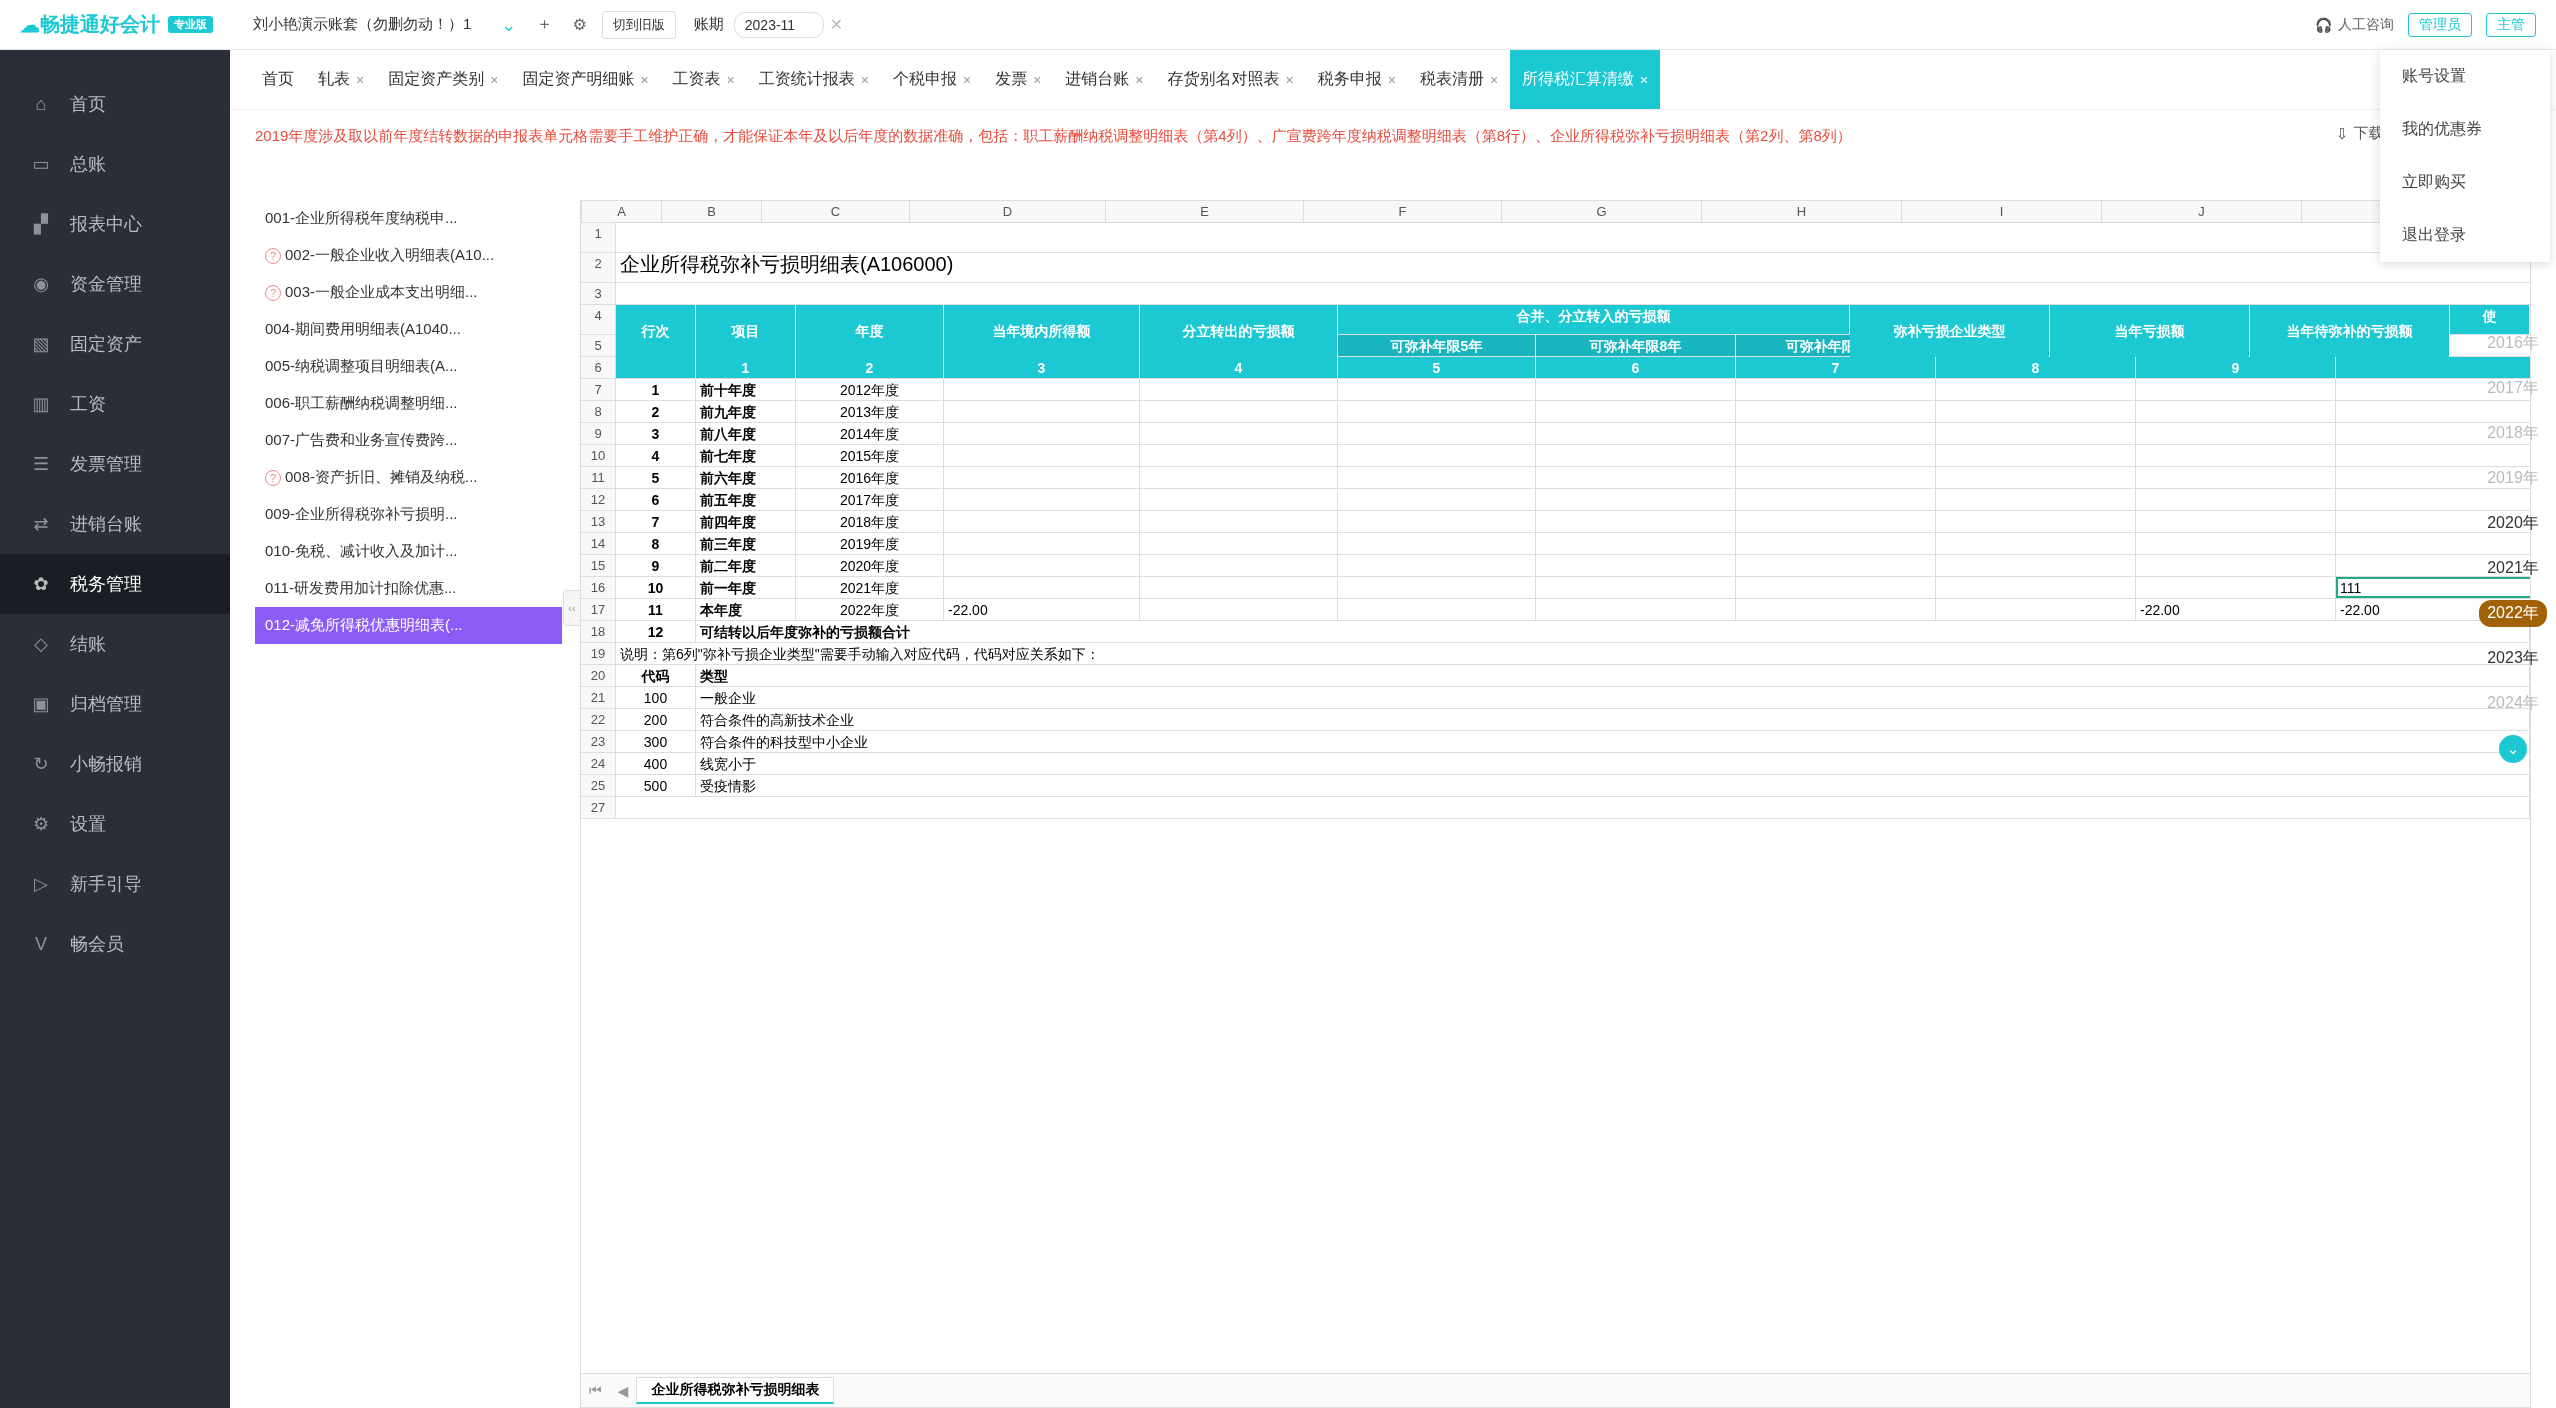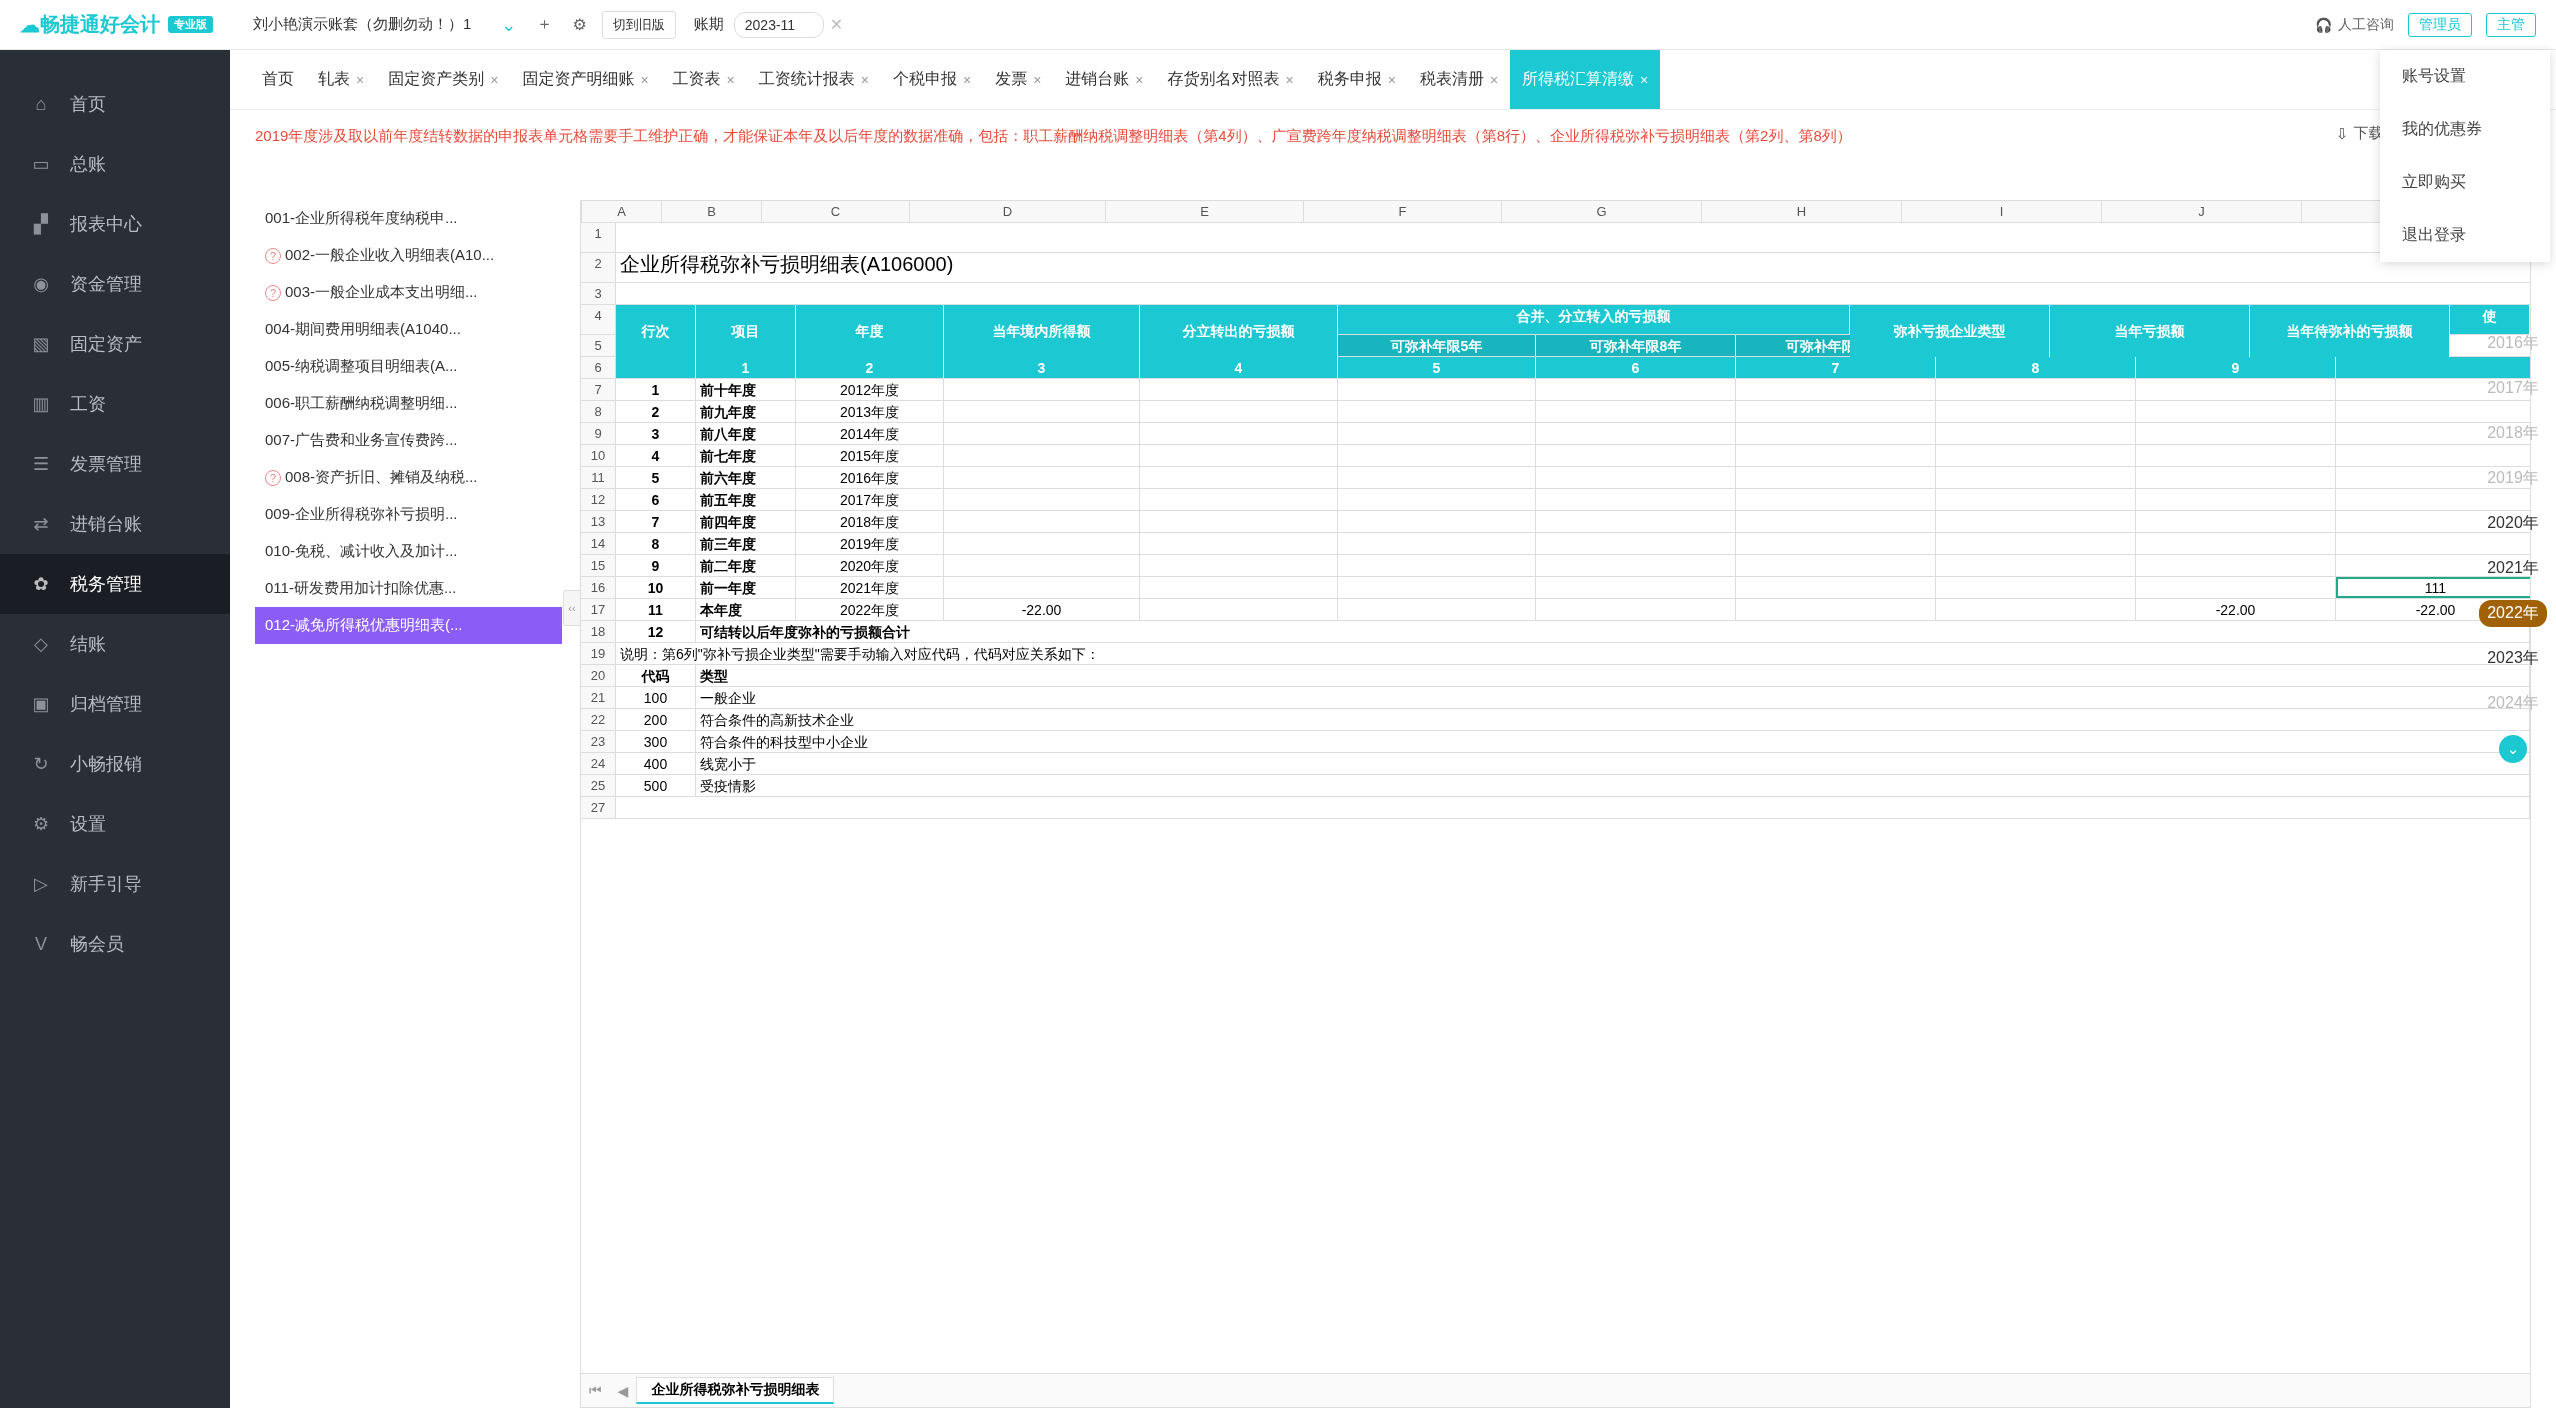--- a/index.html
+++ b/index.html
@@ -55,21 +55,21 @@
 .ch { border-right: 1px solid #ddd; text-align: center; font-size: 13px; color: #555; line-height: 22px; }
 .sheet-body { position: absolute; left: 0; top: 22px; right: 0; bottom: 34px; overflow: auto; }
 .row { display: flex; height: 22px; border-bottom: 1px solid #ddd; }
 .row-head { width: 35px; min-width: 35px; background: #f8f8f8; border-right: 1px solid #ddd; text-align: center; font-size: 13px; color: #555; line-height: 22px; }
 .cell { border-right: 1px solid #ddd; font-size: 14px; line-height: 22px; padding: 0 4px; overflow: hidden; white-space: nowrap; }
 .title-cell { font-size: 20px; font-weight: normal; }
 .th { background: #1cc8d2; color: #fff; font-size: 14px; text-align: center; font-weight: bold; border-right: 1px solid #fff; }
 .th-dark { background: #18b5be; }
 .bold { font-weight: bold; }
 .center { text-align: center; }
-.right { text-align: center; }
+.right { text-align: left; }
 .sel { outline: 2px solid #2a8; outline-offset: -2px; }
 .sheet-tab { position: absolute; left: 0; bottom: 0; height: 34px; display: flex; align-items: center; border-top: 1px solid #ddd; width: 100%; background: #fafafa; font-size: 14px; }
 .sheet-tab-btn { padding: 0 8px; color: #999; cursor: pointer; }
 .sheet-tab-name { border: 1px solid #ddd; border-bottom: 2px solid #1cc8d2; padding: 3px 14px; background: #fff; font-weight: bold; }
 
 
 .user-menu { position: absolute; right: 6px; top: 50px; width: 170px; background: #fff; box-shadow: 0 2px 10px rgba(0,0,0,0.15); z-index: 1000; }
 .user-menu-item { padding: 16px 22px; font-size: 16px; color: #444; cursor: pointer; }
 
 

